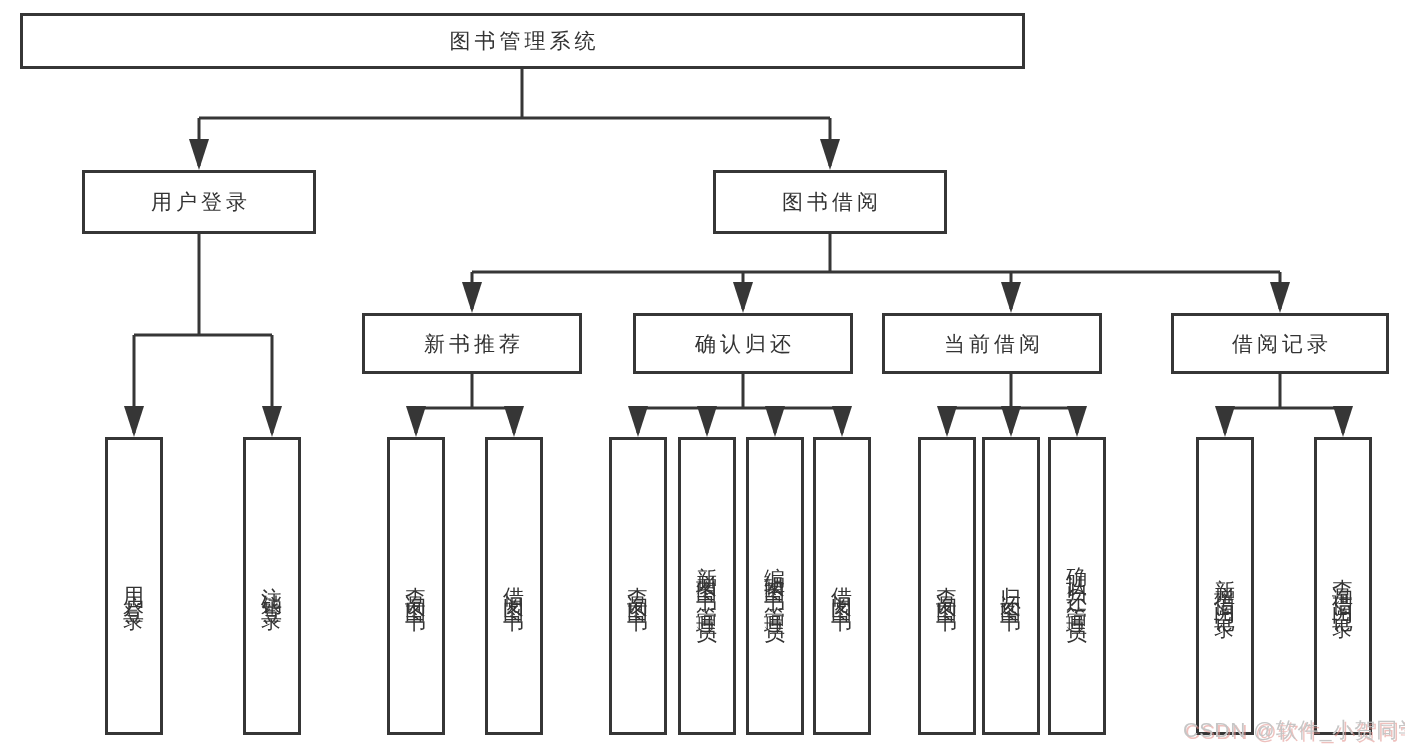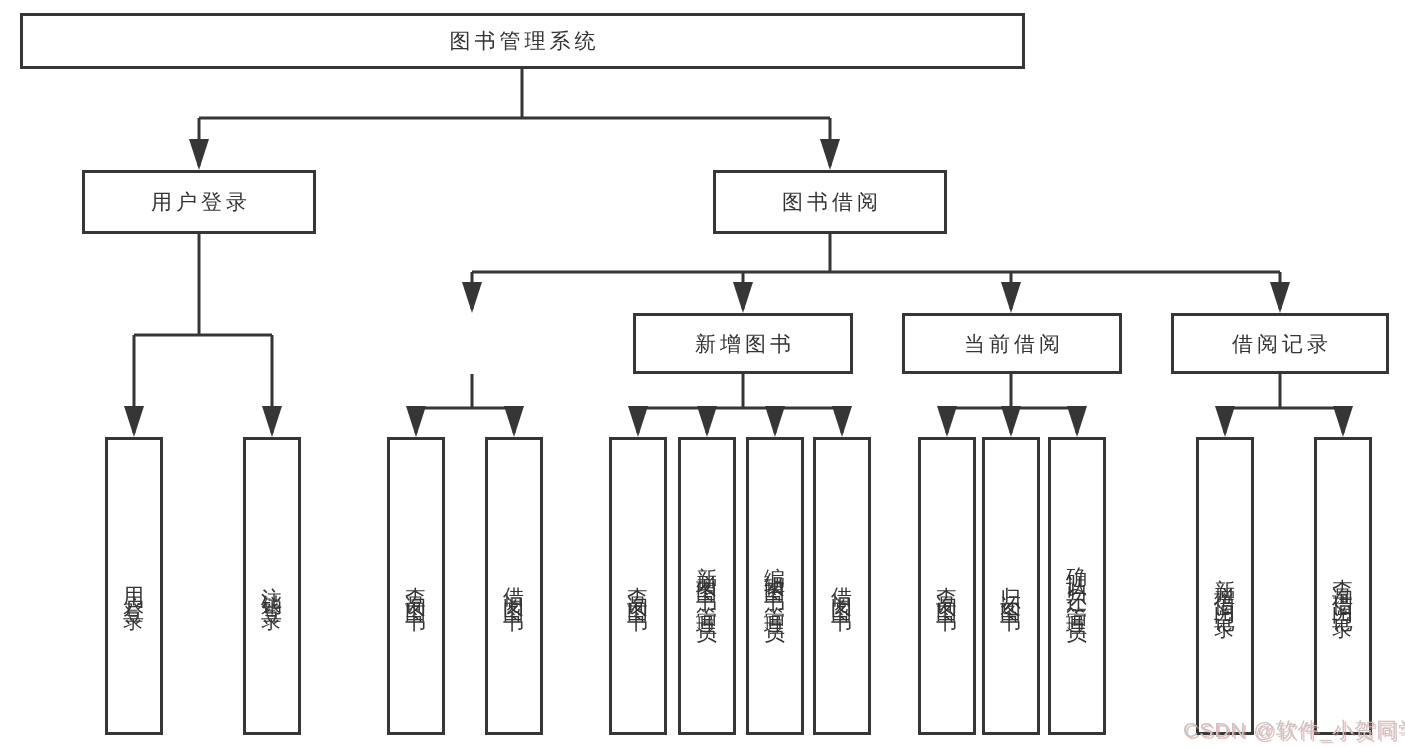--- a/index.html
+++ b/index.html
@@ -68,24 +68,27 @@
     <span>图书管理系统</span>
   </div>
 
   <div class="box h lvl2" style="left:82px">
     <span>用户登录</span>
   </div>
   <div class="box h lvl2" style="left:713px">
     <span>图书借阅</span>
   </div>
 
+  <div class="box h lvl3" style="left:362px">
+    <span>新书推荐</span>
+  </div>
   <div class="box h lvl3" style="left:633px">
-    <span>新增图书</span>
+    <span>确认归还</span>
   </div>
-  <div class="box h lvl3" style="left:902px">
+  <div class="box h lvl3" style="left:882px">
     <span>当前借阅</span>
   </div>
   <div class="box h lvl3" style="left:1171px;width:218px">
     <span>借阅记录</span>
   </div>
 
   <div class="box v leaf" style="left:105px">
     <span>用户登录</span>
   </div>
   <div class="box v leaf" style="left:243px">

